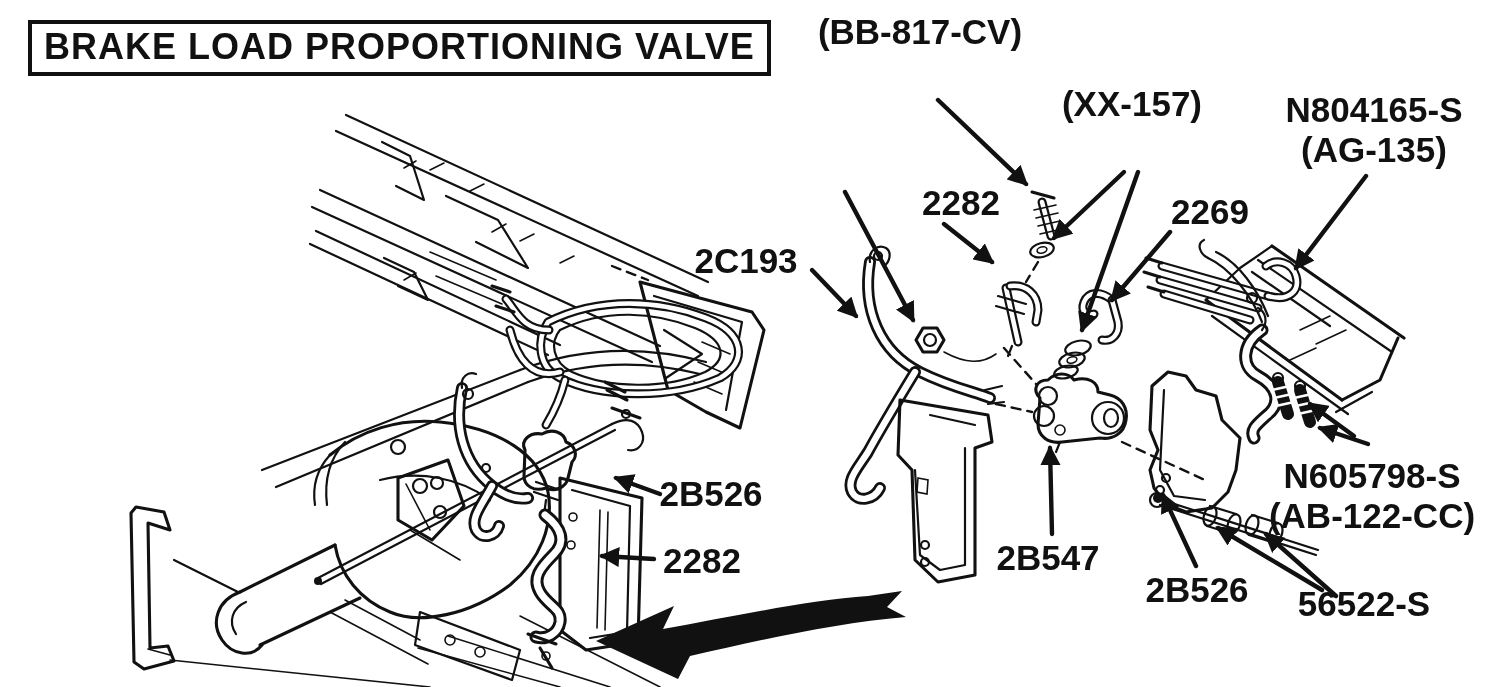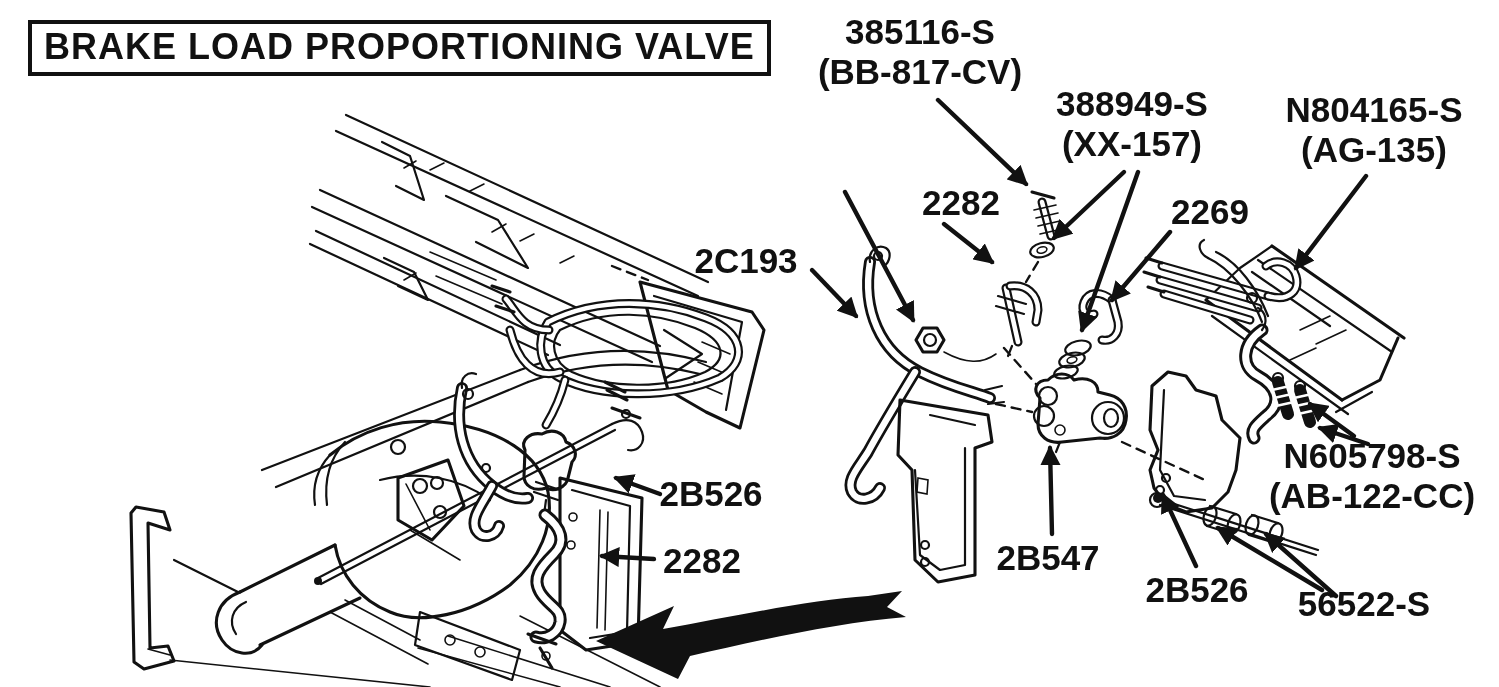--- a/index.html
+++ b/index.html
@@ -299,25 +299,23 @@
       <path class="lead" marker-end="url(#ah)" d="M1322,590 L1218,528"></path>
       <path class="lead" marker-end="url(#ah)" d="M1336,596 L1266,534"></path>
       <path class="lead" marker-end="url(#ah)" d="M1354,436 L1310,404"></path>
       <path class="lead" marker-end="url(#ah)" d="M1368,444 L1320,428"></path>
     </g>
   </svg>
 
   <div class="title-box">BRAKE LOAD PROPORTIONING VALVE</div>
 
   <div class="plabel" style="left:920px;top:12px;">
-    <span>385116-S</span>
     <span class="l2">(BB-817-CV)</span>
   </div>
   <div class="plabel" style="left:1132px;top:84px;">
-    <span>388949-S</span>
     <span class="l2">(XX-157)</span>
   </div>
   <div class="plabel" style="left:1374px;top:90px;">
     <span>N804165-S</span>
     <span class="l2">(AG-135)</span>
   </div>
   <div class="plabel" style="left:708px;top:116px;">
   </div>
   <div class="plabel" style="left:961px;top:183px;">
     <span>2282</span>
@@ -336,18 +334,18 @@
   </div>
   <div class="plabel" style="left:1048px;top:538px;">
     <span>2B547</span>
   </div>
   <div class="plabel" style="left:1197px;top:570px;">
     <span>2B526</span>
   </div>
   <div class="plabel" style="left:1364px;top:584px;">
     <span>56522-S</span>
   </div>
-  <div class="plabel" style="left:1372px;top:436px;">
+  <div class="plabel" style="left:1372px;top:456px;">
     <span>N605798-S</span>
     <span class="l2">(AB-122-CC)</span>
   </div>
 
 </div>
 
 </body></html>

